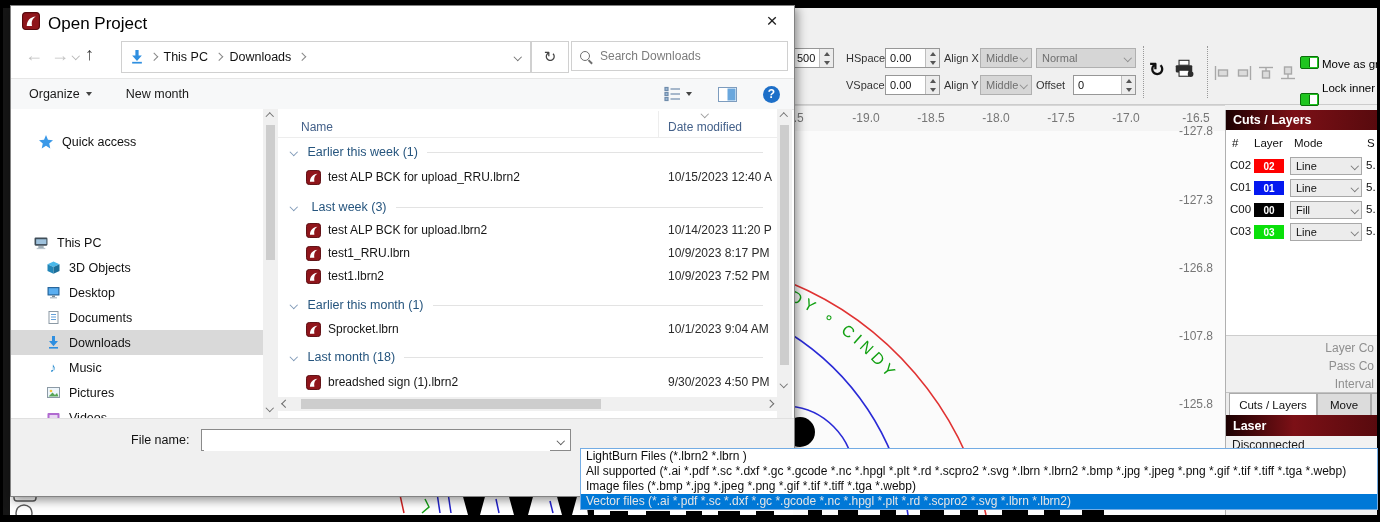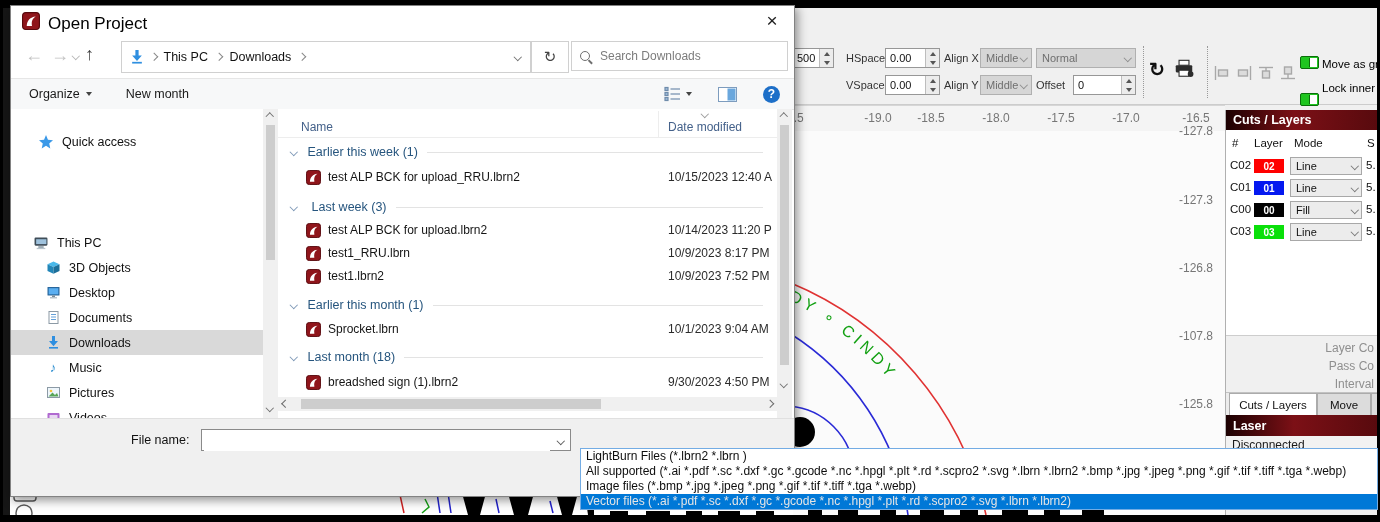--- a/index.html
+++ b/index.html
@@ -174,21 +174,21 @@
       <line x1="2" y1="14.5" x2="16" y2="14.5"></line>
     </svg>
 
   <div class="abs toggle" style="left:1297px;top:48px"></div>
   <span class="abs lbl" style="left:1319px;top:50px;font-size:11.5px;color:#000">Move as gro</span>
   <div class="abs toggle" style="left:1297px;top:72px"></div>
   <span class="abs lbl" style="left:1319px;top:74px;font-size:11.5px;color:#000">Lock inner o</span>
 
   <div class="abs" style="left:787px;top:97px;width:435px;height:26px;background:#f4f4f4;border-top:1px solid #d6d6d6">
     <span class="ruler-num" style="left:0;top:5px;transform:translateX(-50%)">-19.5</span>
-    <span class="ruler-num" style="left:88px;top:5px;transform:translateX(-50%)">-19.0</span>
+    <span class="ruler-num" style="left:76px;top:5px;transform:translateX(-50%)">-19.0</span>
     <span class="ruler-num" style="left:141px;top:5px;transform:translateX(-50%)">-18.5</span>
     <span class="ruler-num" style="left:206px;top:5px;transform:translateX(-50%)">-18.0</span>
     <span class="ruler-num" style="left:271px;top:5px;transform:translateX(-50%)">-17.5</span>
     <span class="ruler-num" style="left:336px;top:5px;transform:translateX(-50%)">-17.0</span>
     <span class="ruler-num" style="left:406px;top:5px;transform:translateX(-50%)">-16.5</span>
   </div>
 
   <div class="abs" style="left:787px;top:123px;width:435px;height:384px;background:#fbfbfb;overflow:hidden">
     <svg width="435" height="384" viewBox="0 0 435 384">
       <defs>

